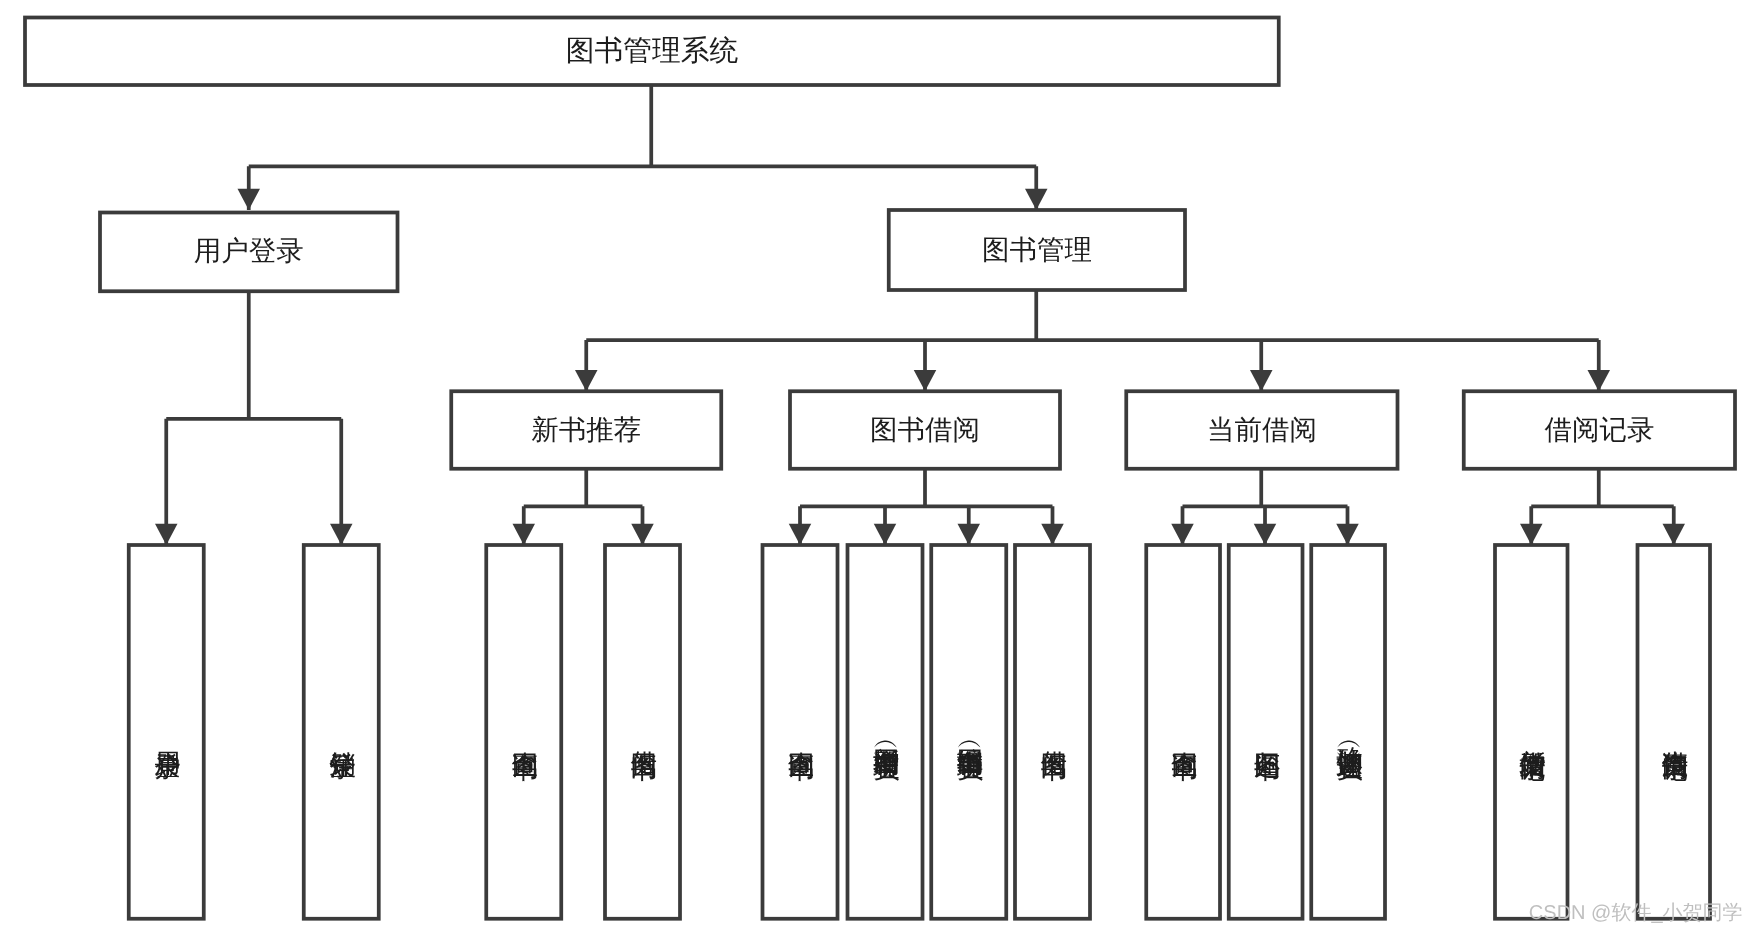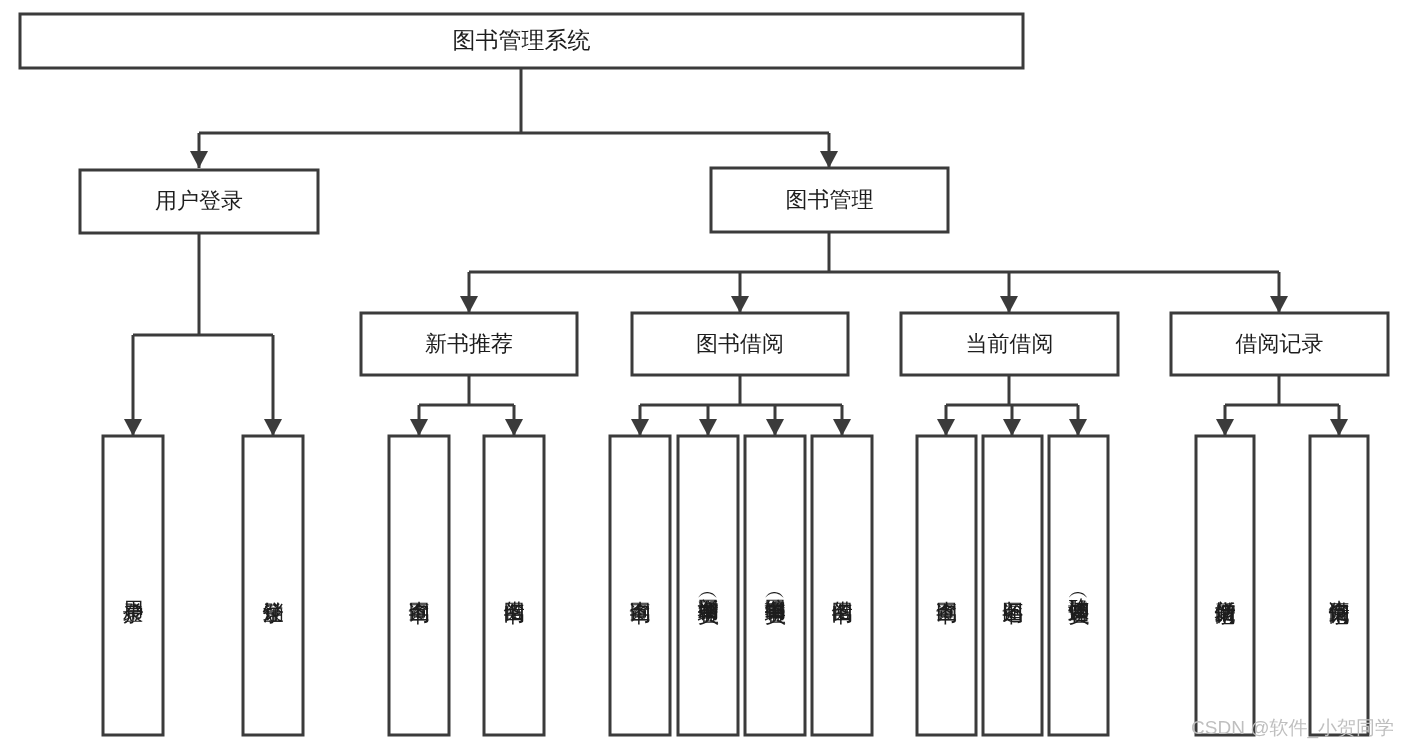--- a/index.html
+++ b/index.html
@@ -25,21 +25,21 @@
     writing-mode:vertical-rl;text-orientation:upright;
     font-family:"Liberation Sans","DejaVu Sans",sans-serif;
     font-size:21px;line-height:1.06;color:#1d1d1d;
     letter-spacing:1px;
     white-space:nowrap;
     pointer-events:none;
   }
   .watermark{
     position:absolute;right:8px;bottom:6px;
     font-family:"Liberation Sans","DejaVu Sans",sans-serif;
-    font-size:19px;color:#bfbfbf;white-space:nowrap;
+    font-size:16px;color:#bfbfbf;white-space:nowrap;
   }
 </style>
 </head>
 <body>
 
 <div id="stage">
 
   <svg id="diagram" viewBox="0 0 1405 747">
     <g id="connector-layer">
         <line x1="521" y1="68" x2="521" y2="133" class="connector"></line>

